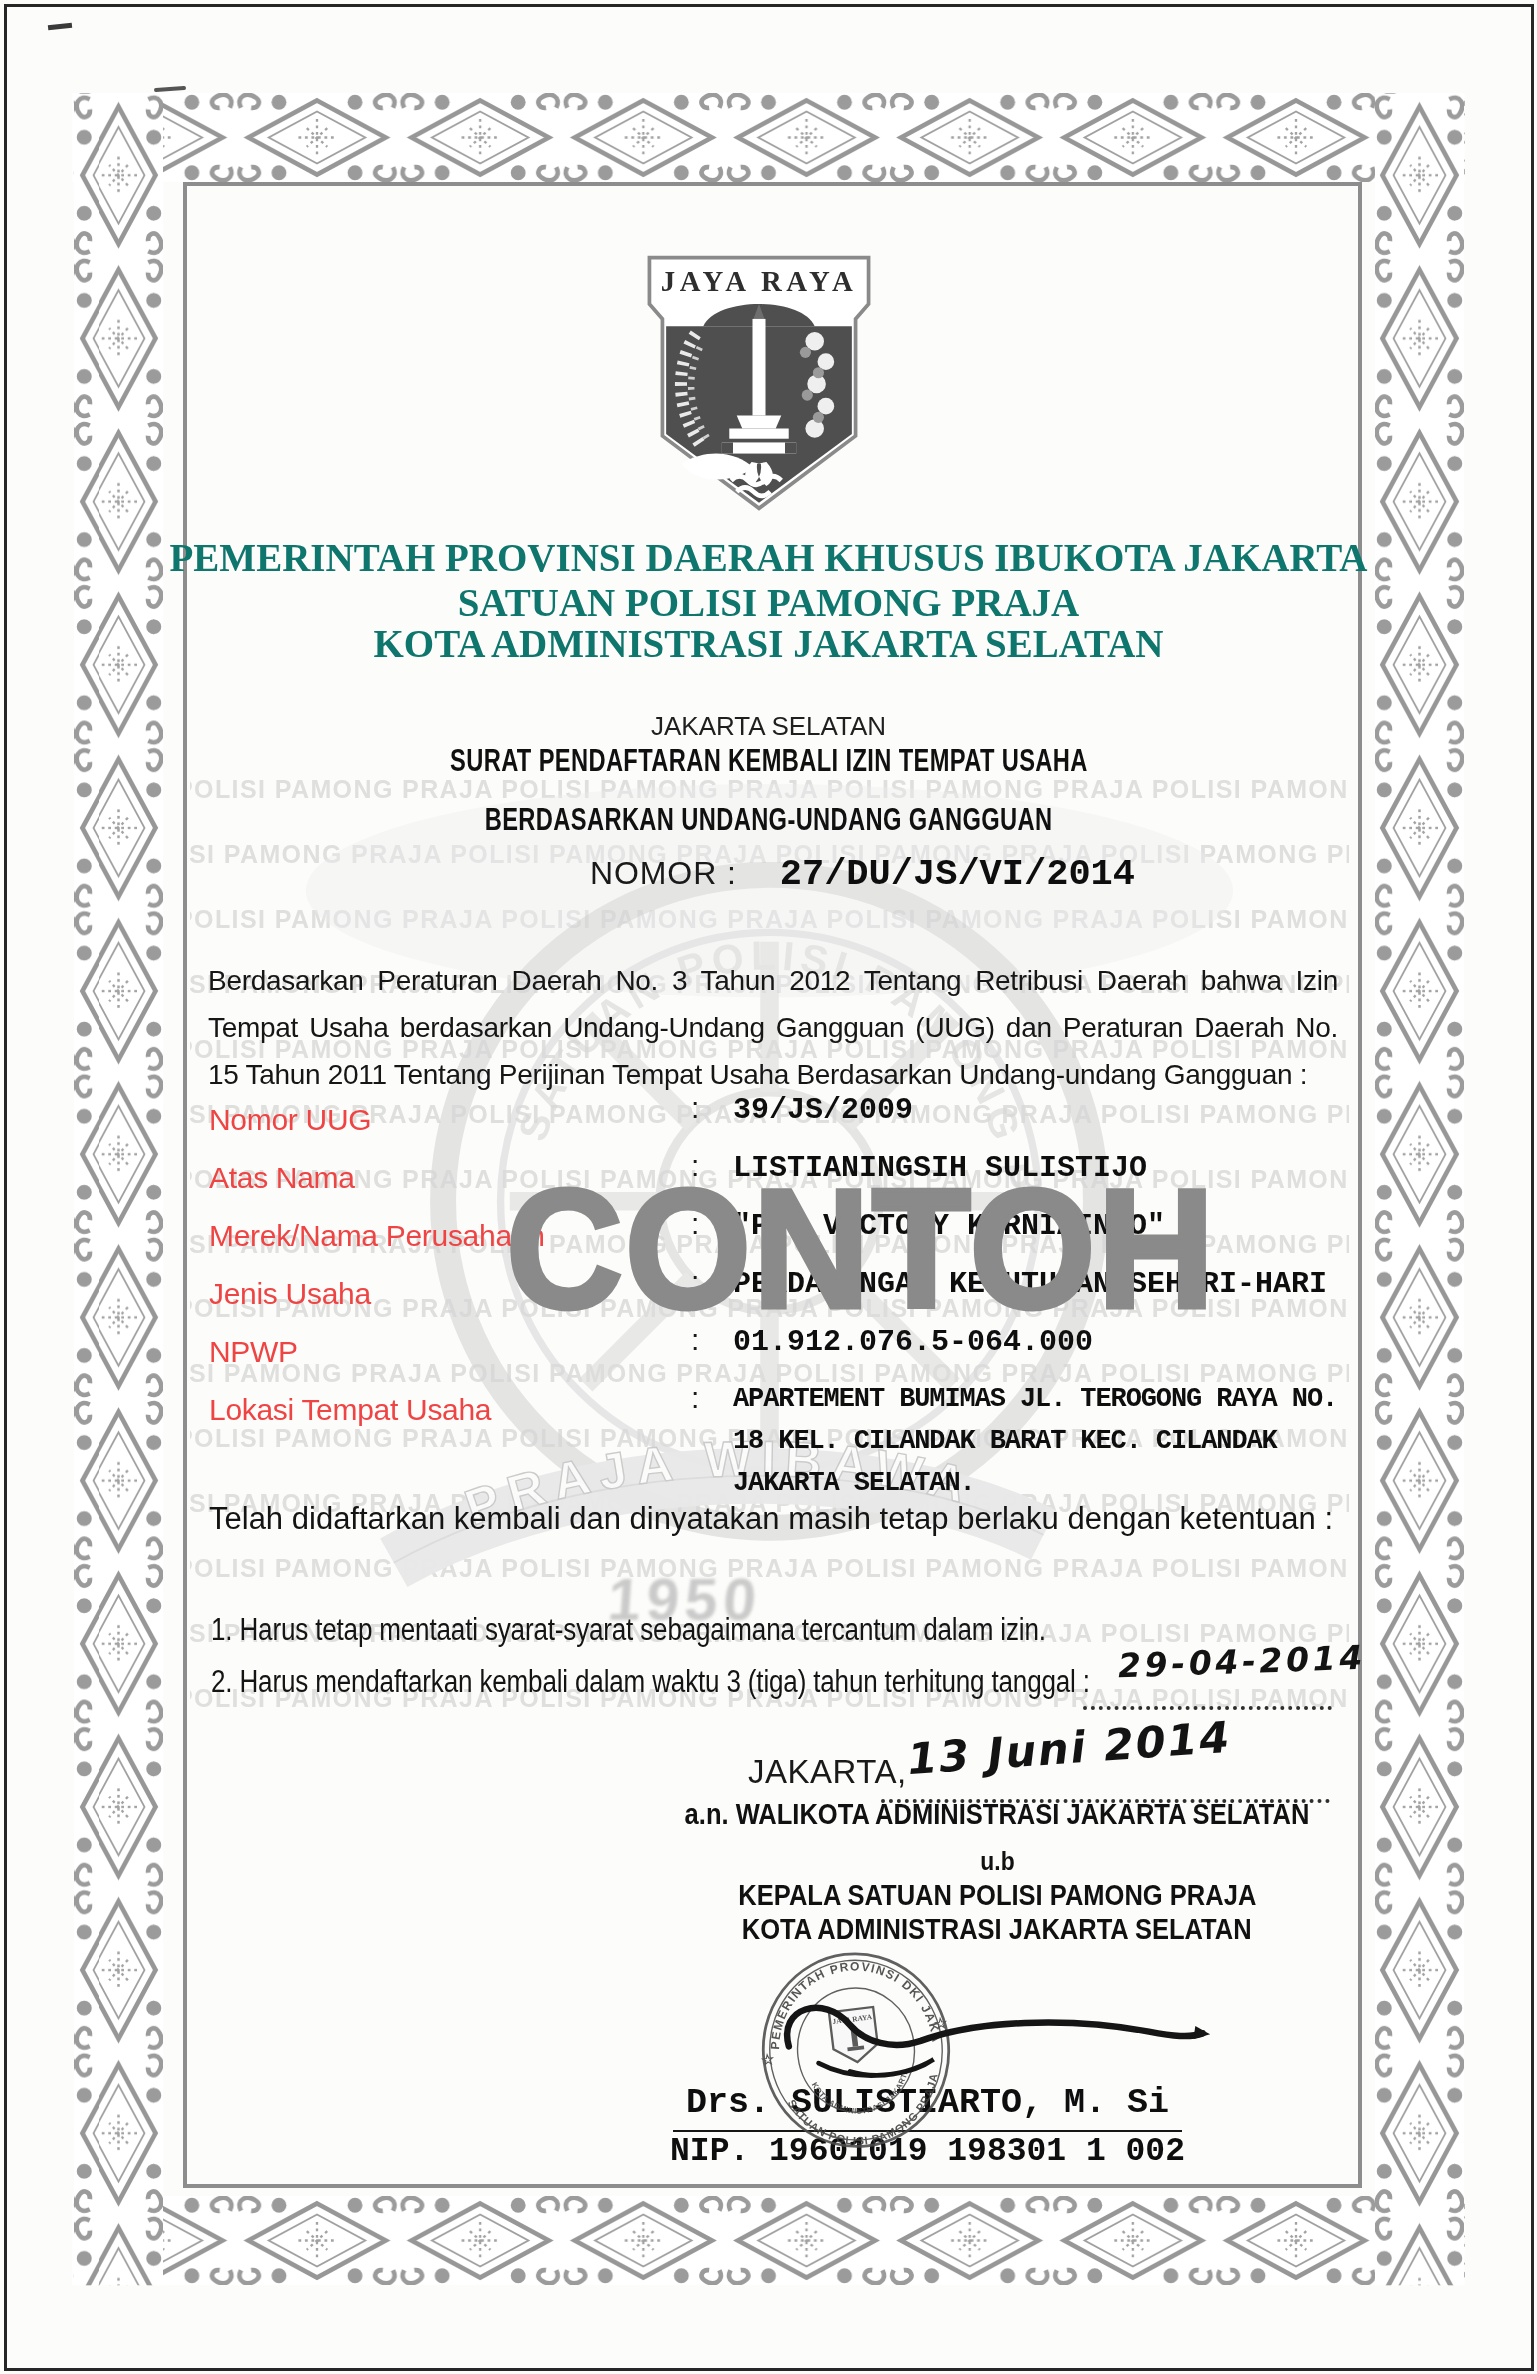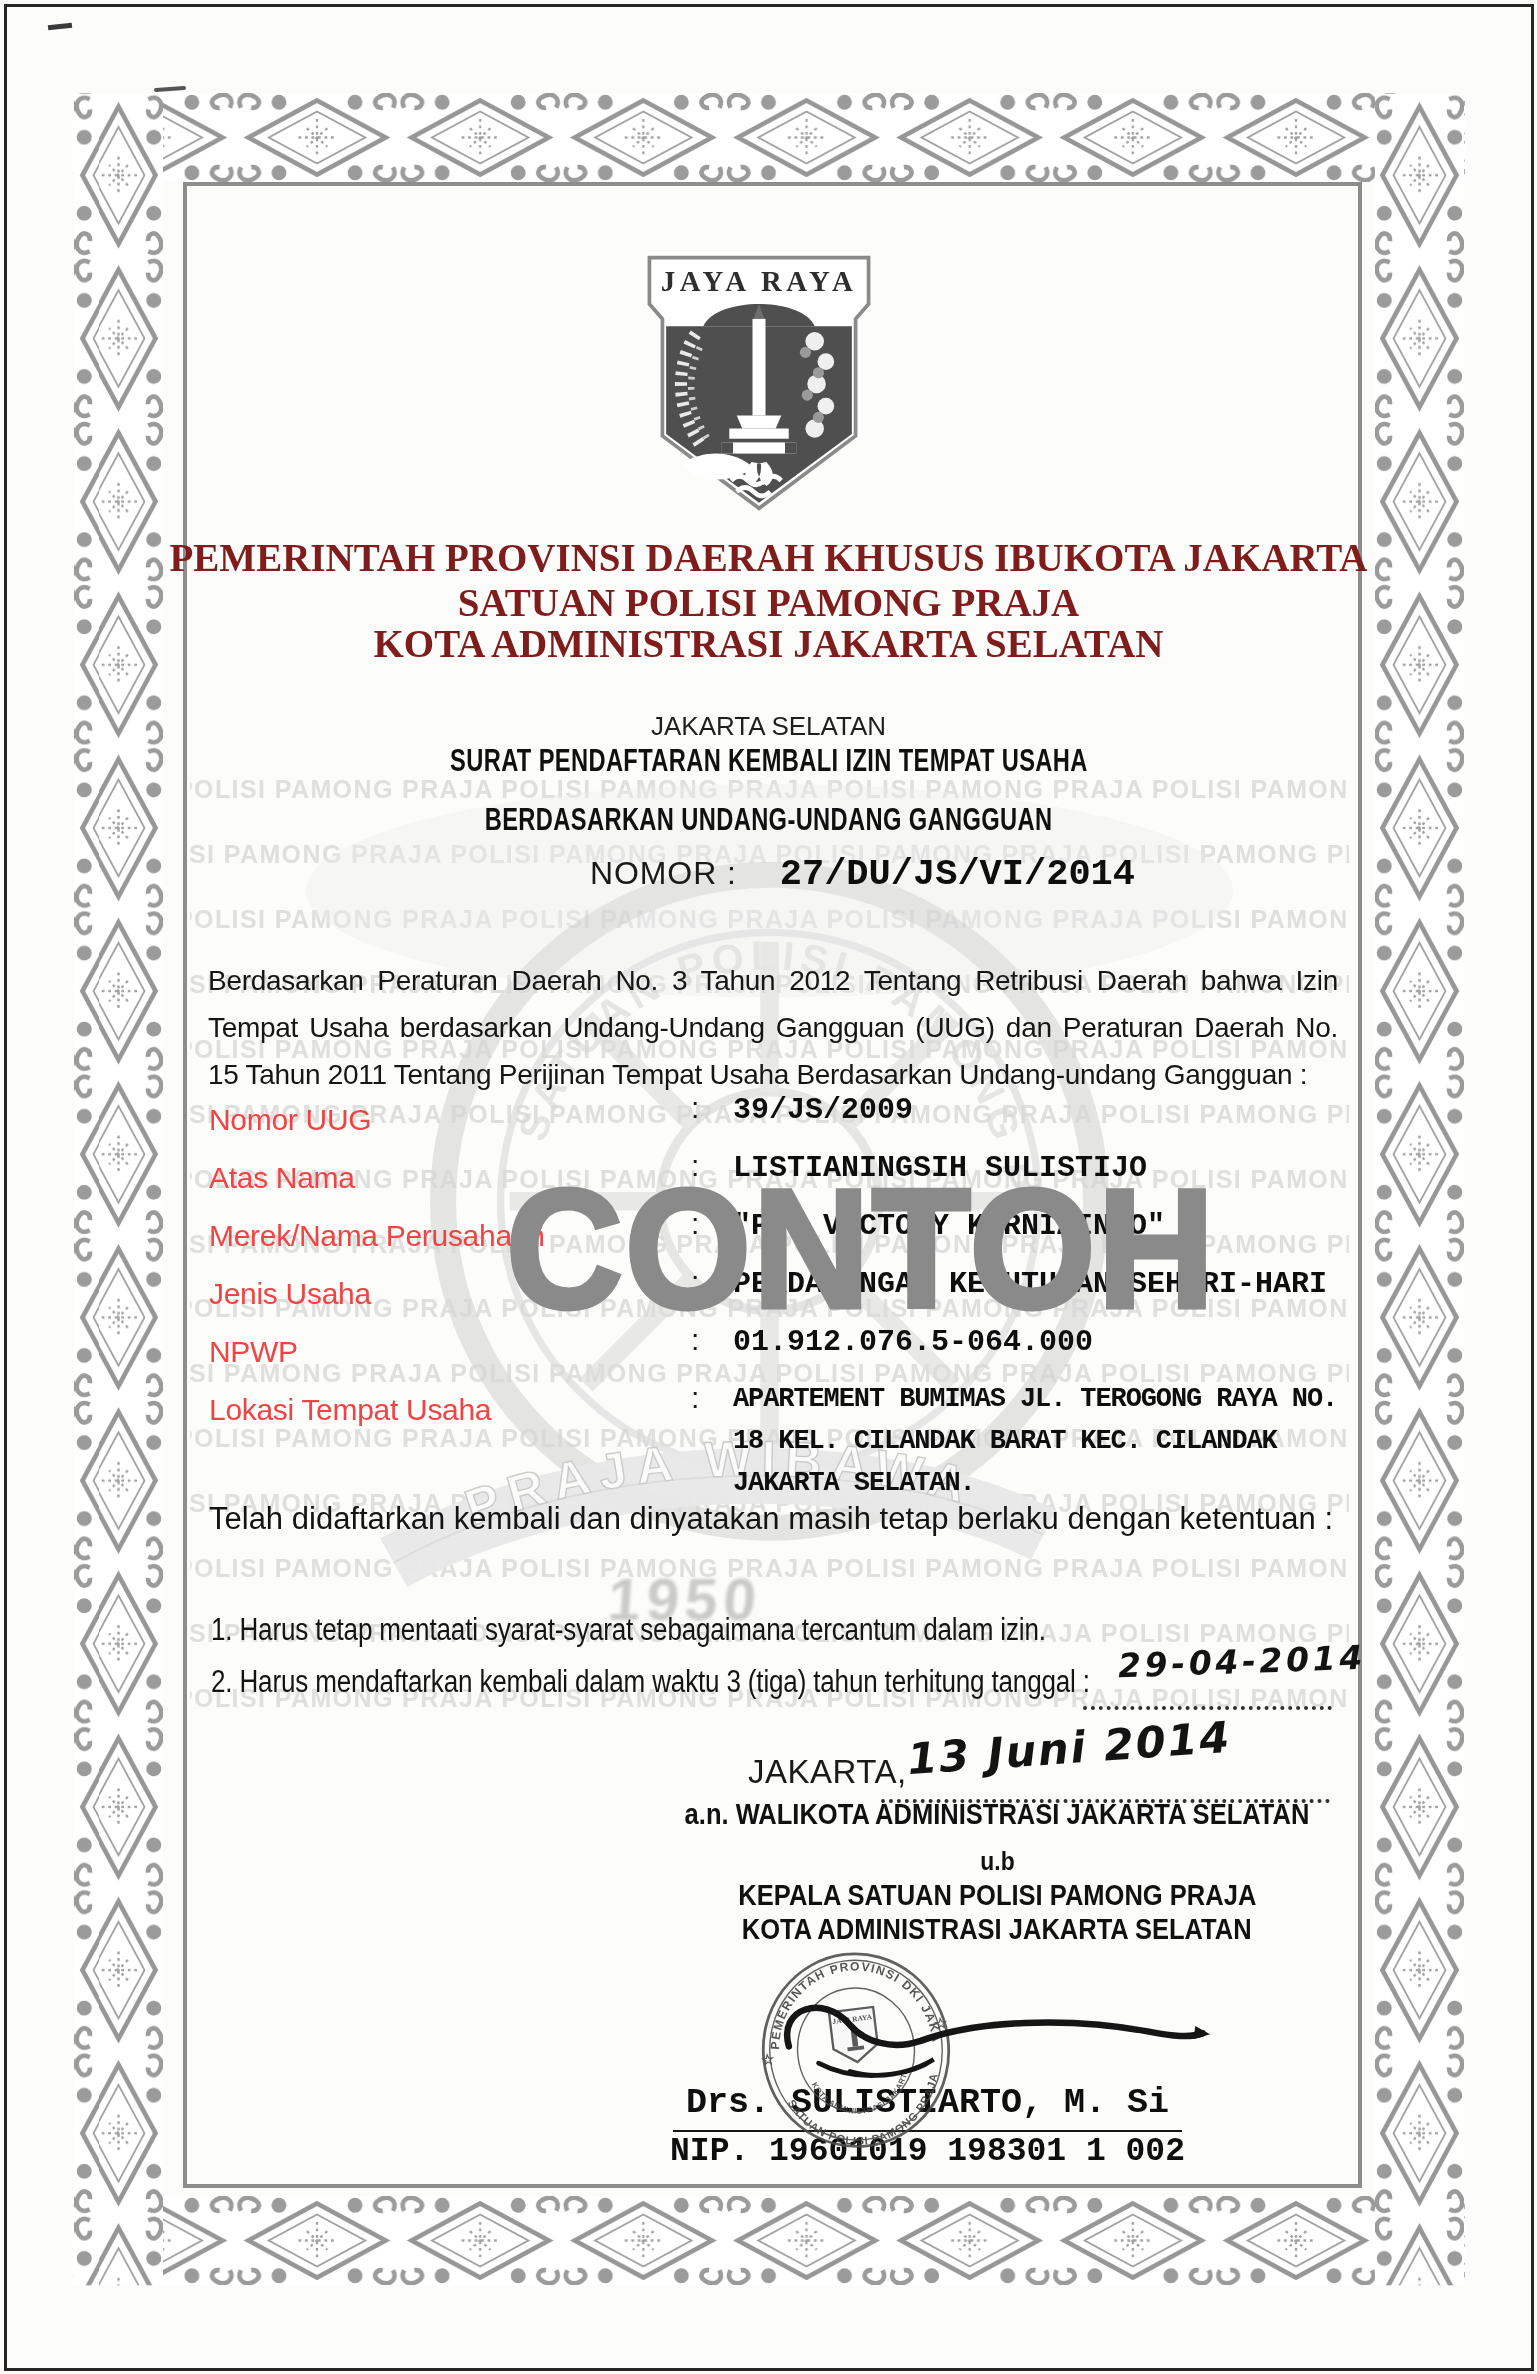--- a/index.html
+++ b/index.html
@@ -18,21 +18,21 @@
           color:#d4d4d4;opacity:.72;}
   .wm-emblem{position:absolute;left:278px;top:770px;z-index:1;opacity:.62;}
   .wm-ribbon{position:absolute;left:352px;top:1428px;z-index:1;opacity:.95;}
   .wm-year{position:absolute;left:608px;top:1566px;z-index:1;font-size:59px;font-weight:bold;color:#c2c2c2;
            letter-spacing:5.6px;transform:skewX(-4deg);filter:blur(1.4px);opacity:.85;}
   .contoh{position:absolute;left:506px;top:1165px;z-index:3;font-size:162px;font-weight:bold;line-height:1;
           color:#8a8a8a;-webkit-text-stroke:4.6px #8a8a8a;letter-spacing:1.9px;transform:scaleY(1.04);transform-origin:top left;}
   
   .content{position:absolute;left:0;top:0;width:100%;height:100%;z-index:2;}
   .center-line{position:absolute;left:183px;width:1171px;display:flex;justify-content:center;}
-  .serif-head{font-family:"Liberation Serif",serif;font-weight:bold;font-size:39px;white-space:nowrap;color:#7f1d1d;}
+  .serif-head{font-family:"Liberation Serif",serif;font-weight:bold;font-size:39px;white-space:nowrap;color:#0f766e;}
   .addr{font-size:26px;color:#1f1f1f;white-space:nowrap;}
   .doc-title{font-weight:bold;font-size:32px;letter-spacing:0.5px;white-space:nowrap;
              transform:scaleX(.74);transform-origin:center;color:#101010;}
   .nomor-row{position:absolute;left:590px;top:853px;display:flex;align-items:baseline;}
   .nomor-label{font-size:32px;letter-spacing:0.9px;}
   .mono{font-family:"Liberation Mono","DejaVu Sans Mono",monospace;font-weight:bold;color:#0e0e0e;}
   .nomor-value{font-size:37px;margin-left:43px;letter-spacing:0;}
   .preamble{position:absolute;left:208px;top:957px;width:1130px;font-size:28px;line-height:1.68;
             letter-spacing:-0.3px;text-align:justify;color:#161616;}
   .fields{position:absolute;left:209px;top:1091px;width:1150px;}

